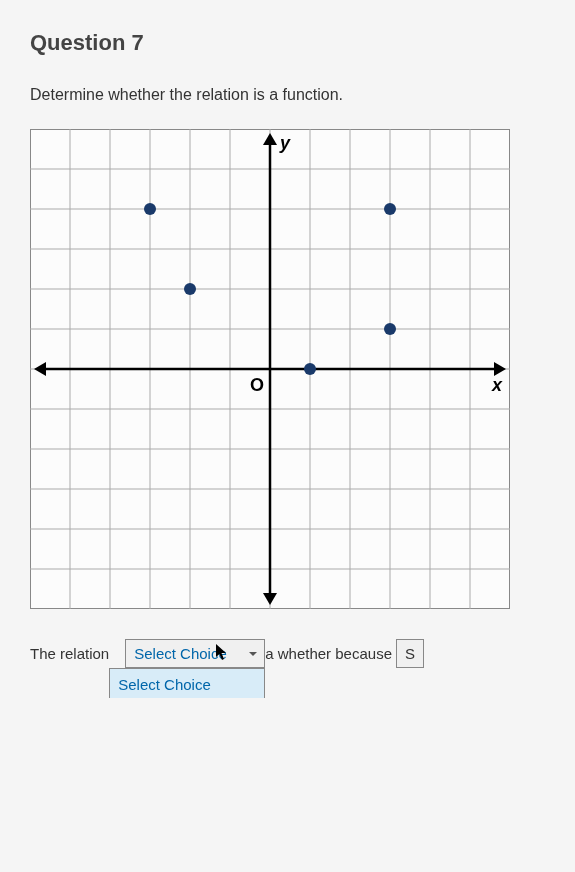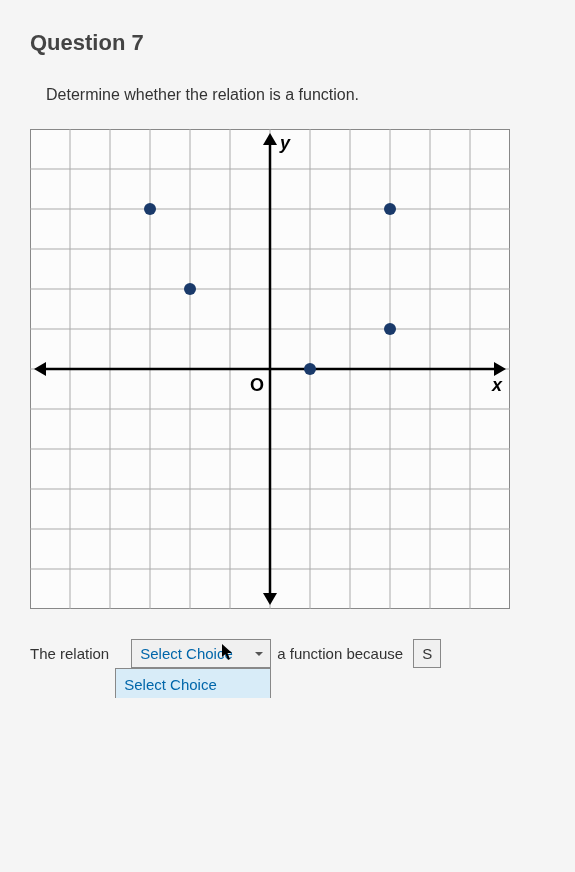--- a/index.html
+++ b/index.html
@@ -13,30 +13,28 @@
     .question-title {
       font-size: 22px;
       font-weight: bold;
       color: #444;
       margin-bottom: 30px;
     }
     .prompt {
       font-size: 16px;
       color: #333;
       margin-bottom: 25px;
-      margin-left: 16px;
     }
     .chart-wrap {
       margin-bottom: 30px;
     }
     svg { display: block; }
     .answer-row {
       display: flex;
       align-items: flex-start;
-      gap: 6px;
       font-size: 15px;
       color: #333;
       position: relative;
     }
     .answer-text { padding-top: 6px; }
     .select-wrap { position: relative; padding-left: 16px; }
     .select-box {
       border: 1px solid #888;
       background: #f0f0f0;
       padding: 5px 22px 5px 8px;
@@ -156,16 +154,16 @@
         </svg>
       </span>
     </div>
     <div class="dropdown-list">
       <div class="dropdown-item highlighted">Select Choice</div>
       <div class="dropdown-item">is not</div>
       <div class="dropdown-item">is</div>
     </div>
   </div>
 
-  <span class="answer-text">a function because</span>
+  <span class="answer-text">a whether because</span>
 
   <div class="second-select">S</div>
 </div>
 
 </body></html>

